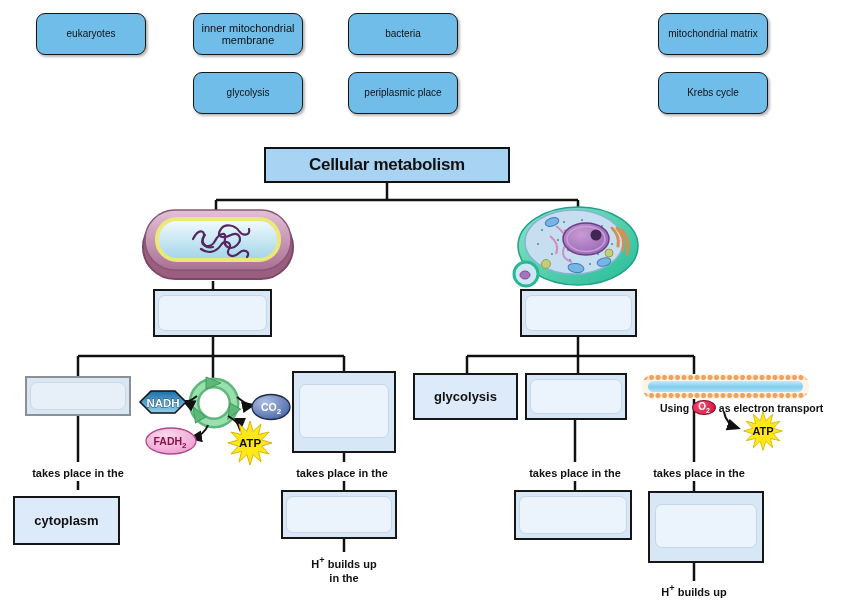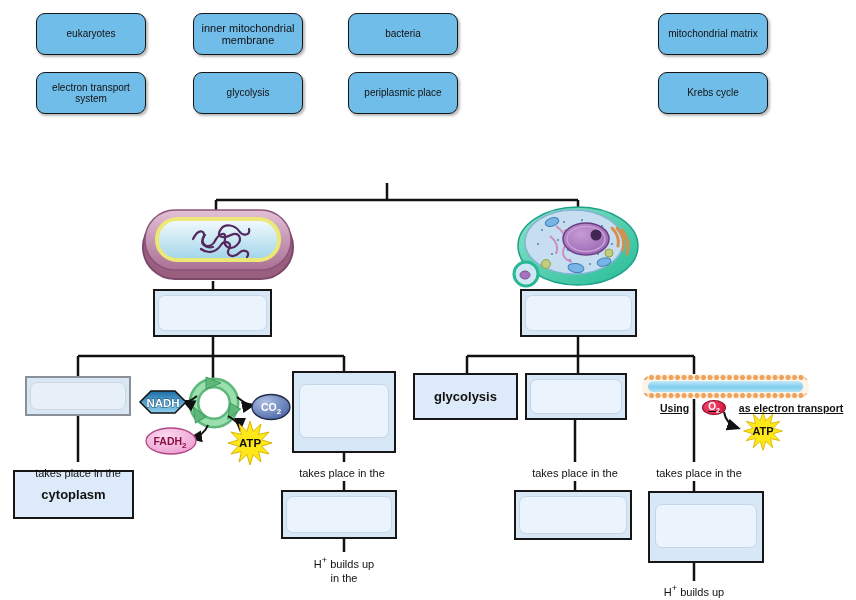--- a/index.html
+++ b/index.html
@@ -20,34 +20,34 @@
   .slot{position:absolute;background:#d8e7f6;border:2px solid #161616;box-sizing:border-box;}
   .slot .pad{position:absolute;left:3px;right:3px;top:4px;bottom:4px;background:#ebf4fc;
       border:1px solid #c4d6e8;border-radius:7px;}
   .slot.tall .pad{left:5px;right:5px;top:11px;bottom:13px;}
   .slot.gray{border-color:#8b9097;}
   .slot.gray .pad{border-color:#d0d6dc;background:#e7f0f9;}
   
   .ans{position:absolute;background:#ddeaf9;border:2px solid #161616;box-sizing:border-box;
       display:flex;align-items:center;justify-content:center;font-weight:bold;font-size:13px;cursor:pointer;}
   
-  .lbl{position:absolute;transform:translateX(-50%);font-weight:normal;font-size:11px;
+  .lbl{position:absolute;transform:translateX(-50%);font-weight:bold;font-size:11px;
       white-space:nowrap;text-align:center;line-height:1.3;}
   
   .membrane{position:absolute;left:642px;top:374px;width:167px;height:25px;background:#fdf3e6;
       border-radius:12px;overflow:hidden;}
   .membrane .mid{position:absolute;left:6px;right:6px;top:7px;bottom:7px;border-radius:6px;
       background:linear-gradient(180deg,#c4e9f8,#7fcdf0 55%,#b6e2f5);}
   .beads{position:absolute;left:0;right:0;height:7px;
       background-image:radial-gradient(circle at 3px 3.5px,#eda35c 2.2px,rgba(237,163,92,0) 2.9px);
       background-size:6.5px 7px;}
   .beads.top{top:0;} .beads.bot{bottom:0;}
   
-  .using{position:absolute;left:660px;top:400px;display:flex;align-items:center;gap:13px;
-      font-weight:bold;font-size:10.5px;white-space:nowrap;text-decoration:underline;}
+  .using{position:absolute;left:660px;top:400px;display:flex;align-items:center;gap:3px;
+      font-weight:bold;font-size:10.5px;white-space:nowrap;}
   .o2chip{background:radial-gradient(circle at 35% 30%,#f74b70,#cf0f38);border:1px solid #8e0d2c;
       border-radius:50%;color:#fff;padding:0 5px 1px;font-size:10px;line-height:12px;font-weight:bold;}
   .o2chip sub{font-size:7px;}
   sup,sub{line-height:0;}
 </style>
 </head>
 <body>
 
 <div id="stage">
 
@@ -209,25 +209,25 @@
     <g transform="translate(763,431) scale(0.88)">
       <polygon fill="#ffe818" stroke="#d8b400" stroke-width="1" points="22,0 11.6,3.1 19.1,11 8.5,8.5 11,19.1 3.1,11.6 0,22 -3.1,11.6 -11,19.1 -8.5,8.5 -19.1,11 -11.6,3.1 -22,0 -11.6,-3.1 -19.1,-11 -8.5,-8.5 -11,-19.1 -3.1,-11.6 0,-22 3.1,-11.6 11,-19.1 8.5,-8.5 19.1,-11 11.6,-3.1"></polygon>
       <text x="0" y="4.5" text-anchor="middle" font-size="12.5" font-weight="bold" fill="#111"><tspan>ATP</tspan></text>
     </g>
   </svg>
 
   <div class="wb" style="left:36px;top:13px">eukaryotes</div>
   <div class="wb" style="left:348px;top:13px">bacteria</div>
   <div class="wb fs11" style="left:193px;top:13px">inner mitochondrial membrane</div>
   <div class="wb" style="left:658px;top:13px">mitochondrial matrix</div>
-  <div class="wb" style="left:36px;top:72px">electron transport system</div>
   <div class="wb" style="left:193px;top:72px">glycolysis</div>
   <div class="wb" style="left:348px;top:72px">periplasmic place</div>
   <div class="wb" style="left:658px;top:72px">Krebs cycle</div>
 
+  <div class="title-box">Cellular metabolism</div>
 
   <div class="slot" style="left:153px;top:289px;width:119px;height:48px">
       <div class="pad"></div>
     </div>
   <div class="slot" style="left:520px;top:289px;width:117px;height:48px">
       <div class="pad"></div>
     </div>
   <div class="slot gray" style="left:25px;top:376px;width:106px;height:40px">
       <div class="pad"></div>
     </div>
@@ -241,21 +241,21 @@
       <div class="pad"></div>
     </div>
   <div class="slot" style="left:514px;top:490px;width:118px;height:50px">
       <div class="pad"></div>
     </div>
   <div class="slot tall" style="left:648px;top:491px;width:116px;height:72px">
       <div class="pad"></div>
     </div>
 
   <div class="ans" style="left:413px;top:373px;width:105px;height:47px">glycolysis</div>
-  <div class="ans" style="left:13px;top:470px;width:121px;height:49px">cytoplasm</div>
+  <div class="ans" style="left:13px;top:496px;width:107px;height:49px">cytoplasm</div>
 
   <div class="lbl" style="left:78px;top:466px">takes place in the</div>
   <div class="lbl" style="left:342px;top:466px">takes place in the</div>
   <div class="lbl" style="left:575px;top:466px">takes place in the</div>
   <div class="lbl" style="left:699px;top:466px">takes place in the</div>
 
   <div class="lbl" style="left:344px;top:557px">
     <span>H</span><sup>+</sup><span> builds up</span><br>
     <span>in the</span>
   </div>

